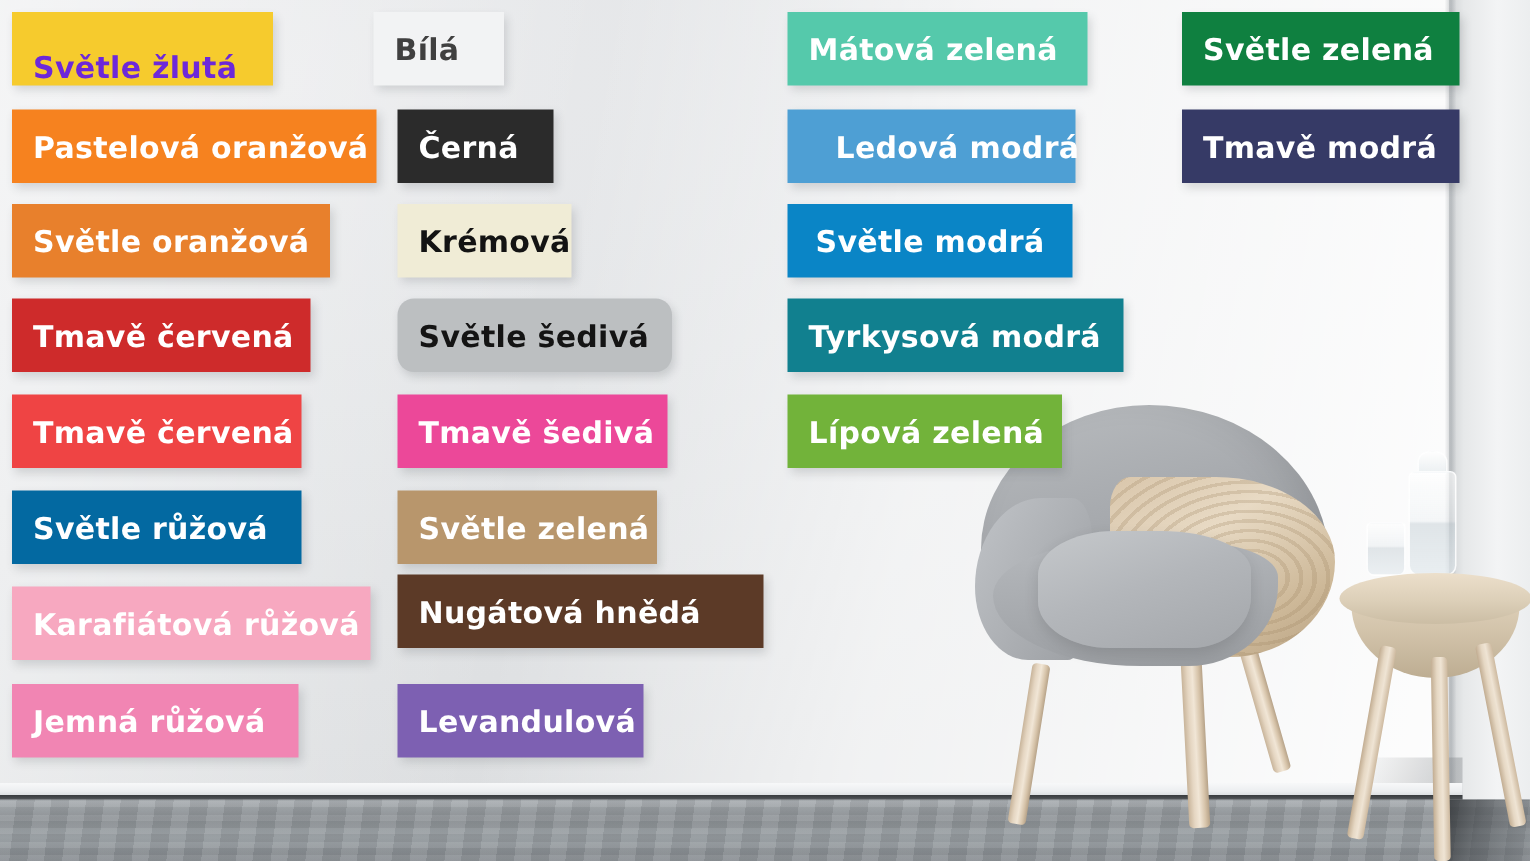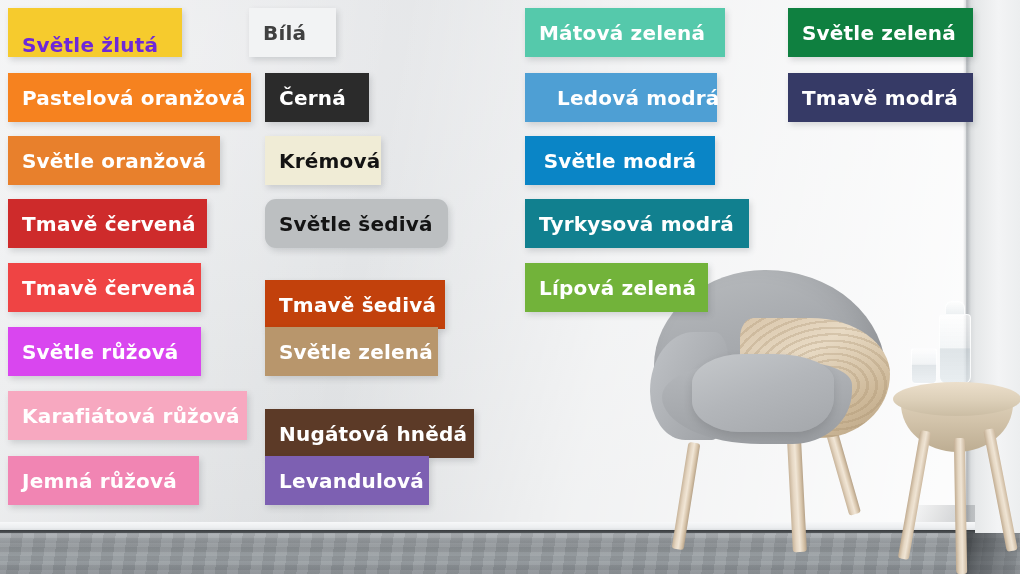--- a/index.html
+++ b/index.html
@@ -204,48 +204,48 @@
       </div>
       <div class="label" style="left: 8px; top: 136px; width: 212px; background: rgb(232, 128, 44); color: rgb(255, 255, 255);">
         <span>Světle oranžová</span>
       </div>
       <div class="label" style="left: 8px; top: 199px; width: 199px; background: rgb(206, 43, 43); color: rgb(255, 255, 255);">
         <span>Tmavě červená</span>
       </div>
       <div class="label" style="left: 8px; top: 263px; width: 193px; background: #ef4444; color: rgb(255, 255, 255);">
         <span>Tmavě červená</span>
       </div>
-      <div class="label" style="left: 8px; top: 327px; width: 193px; background: #d946ef; color: rgb(255, 255, 255);">
+      <div class="label" style="left: 8px; top: 327px; width: 193px; background: #0369a1; color: rgb(255, 255, 255);">
         <span>Světle růžová</span>
       </div>
       <div class="label" style="left: 8px; top: 391px; width: 239px; background: rgb(247, 168, 192); color: rgb(255, 255, 255);">
         <span>Karafiátová růžová</span>
       </div>
       <div class="label" style="left: 8px; top: 456px; width: 191px; background: rgb(241, 133, 179); color: rgb(255, 255, 255);">
         <span>Jemná růžová</span>
       </div>
       <div class="label" style="left: 249px; top: 8px; width: 87px; background: rgb(242, 243, 244); color: #404040;">
         <span>Bílá</span>
       </div>
       <div class="label" style="left: 265px; top: 73px; width: 104px; background: rgb(43, 43, 43); color: rgb(255, 255, 255);">
         <span>Černá</span>
       </div>
       <div class="label" style="left: 265px; top: 136px; width: 116px; background: rgb(240, 236, 214); color: rgb(19, 19, 19);">
         <span>Krémová</span>
       </div>
       <div class="label" style="left: 265px; top: 199px; width: 183px; background: rgb(188, 191, 193); color: rgb(20, 20, 20); border-radius: 11px;">
         <span>Světle šedivá</span>
       </div>
-      <div class="label" style="left: 265px; top: 263px; width: 180px; background: #c2410c; color: rgb(255, 255, 255); margin-top: 17px;">
+      <div class="label" style="left: 265px; top: 263px; width: 180px; background: #ec4899; color: rgb(255, 255, 255);">
         <span>Tmavě šedivá</span>
       </div>
       <div class="label" style="left: 265px; top: 327px; width: 173px; background: rgb(184, 150, 108); color: rgb(255, 255, 255);">
         <span>Světle zelená</span>
       </div>
-      <div class="label" style="left: 265px; top: 409px; width: 209px; background: rgb(92, 58, 39); color: rgb(255, 255, 255);">
+      <div class="label" style="left: 265px; top: 383px; width: 244px; background: rgb(92, 58, 39); color: rgb(255, 255, 255);">
         <span>Nugátová hnědá</span>
       </div>
       <div class="label" style="left: 265px; top: 456px; width: 164px; background: rgb(125, 96, 178); color: rgb(255, 255, 255);">
         <span>Levandulová</span>
       </div>
       <div class="label" style="left: 525px; top: 8px; width: 200px; background: rgb(85, 201, 171); color: rgb(255, 255, 255);">
         <span>Mátová zelená</span>
       </div>
       <div class="label" style="left: 525px; top: 73px; width: 192px; background: rgb(78, 159, 212); color: rgb(255, 255, 255); padding-left: 32px;">
         <span>Ledová modrá</span>

